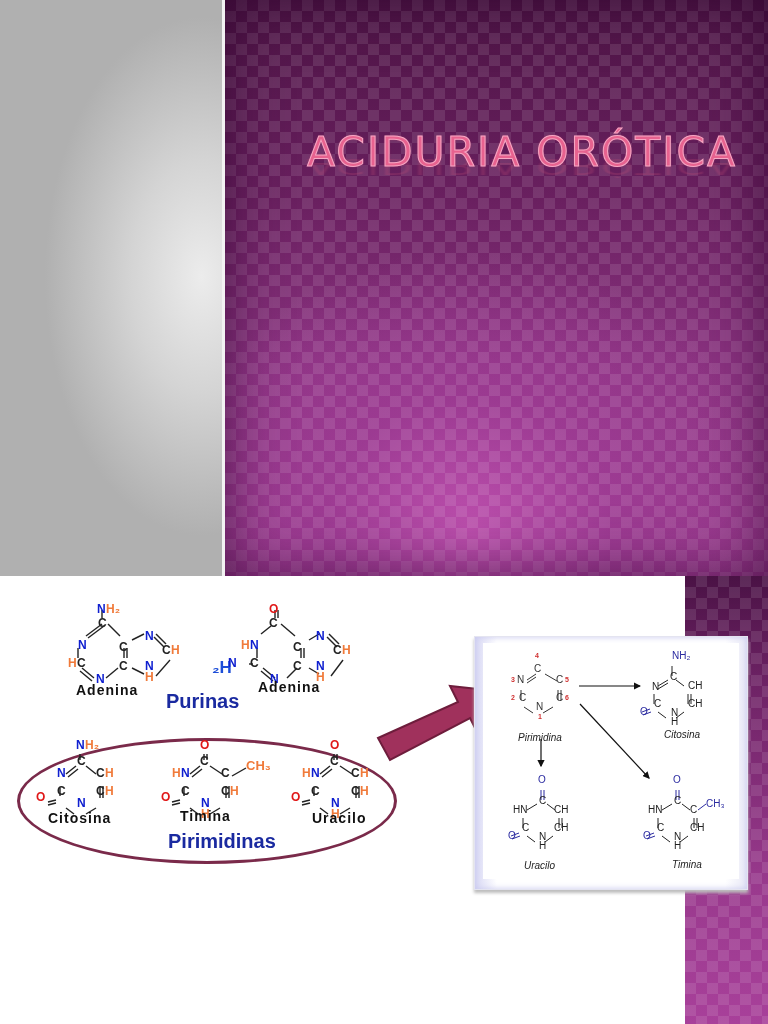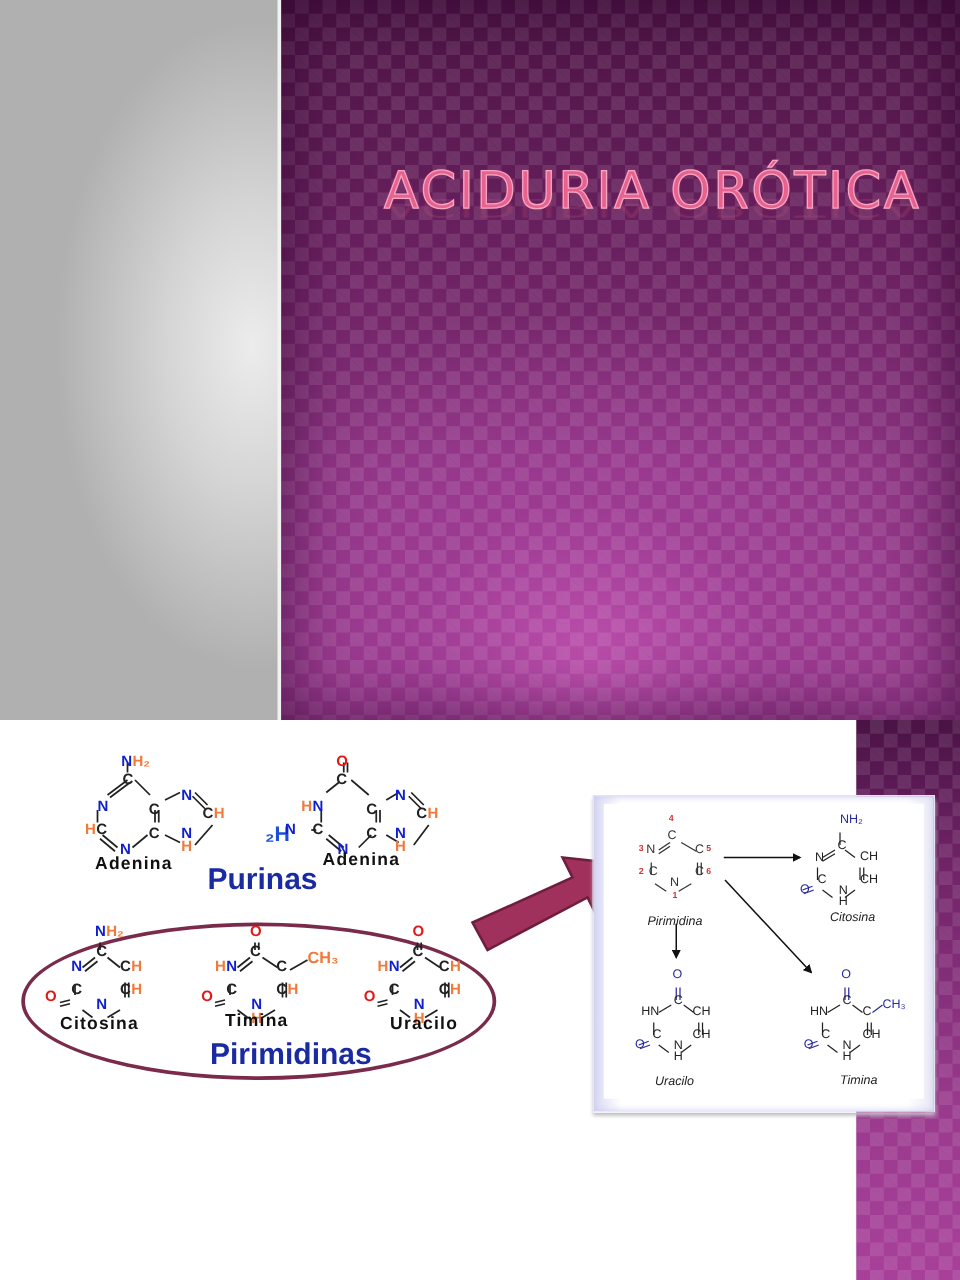--- a/index.html
+++ b/index.html
@@ -23,21 +23,21 @@
   .title-reflect{position:absolute;left:307px;top:178px;font-family:"DejaVu Sans",sans-serif;font-size:41px;letter-spacing:2px;
     color:rgba(200,80,120,0.25);transform:scaleY(-0.5);transform-origin:top;white-space:nowrap;filter:blur(1px);}
 
   .slide2{position:absolute;left:0;top:576px;width:768px;height:448px;background:#ffffff;}
   .right-strip{position:absolute;left:685px;top:0;width:83px;height:448px;
     background:linear-gradient(180deg,#4a1245 0%,#6f2366 25%,#9a3a8e 70%,#a8409a 100%);overflow:hidden;}
   .right-strip .diamonds{opacity:0.10;}
 
   .molecule-text{position:absolute;font-family:"Liberation Sans",sans-serif;font-weight:bold;white-space:nowrap;}
   .mol-label{position:absolute;font-family:"Liberation Sans",sans-serif;font-weight:bold;font-size:14px;color:#111;letter-spacing:1px;}
-  .group-label{position:absolute;font-family:"Liberation Sans",sans-serif;font-weight:bold;font-size:24px;color:#1a2aa0;}
+  .group-label{position:absolute;font-family:"Liberation Sans",sans-serif;font-weight:bold;font-size:20px;color:#1a2aa0;}
   .ellipse{position:absolute;left:17px;top:162px;width:380px;height:126px;border:3px solid #7a2a4a;border-radius:50%;box-sizing:border-box;}
 
   .diagram-box{position:absolute;left:474px;top:60px;width:272px;height:252px;
     background:linear-gradient(90deg,#d8d8f4 0%,#ffffff 8%,#ffffff 92%,#e8e8f6 100%);
     box-shadow:0 3px 3px #bdbdbd, inset 0 0 6px #c8c8ee;border:1px solid #e4e4f0;}
   .diagram-inner{position:absolute;left:8px;top:6px;right:8px;bottom:10px;background:#ffffff;}
   .dlabel{position:absolute;font-family:"Liberation Sans",sans-serif;font-style:italic;font-size:10px;color:#222;}
   svg{position:absolute;overflow:visible;}
 </style>
 </head>

